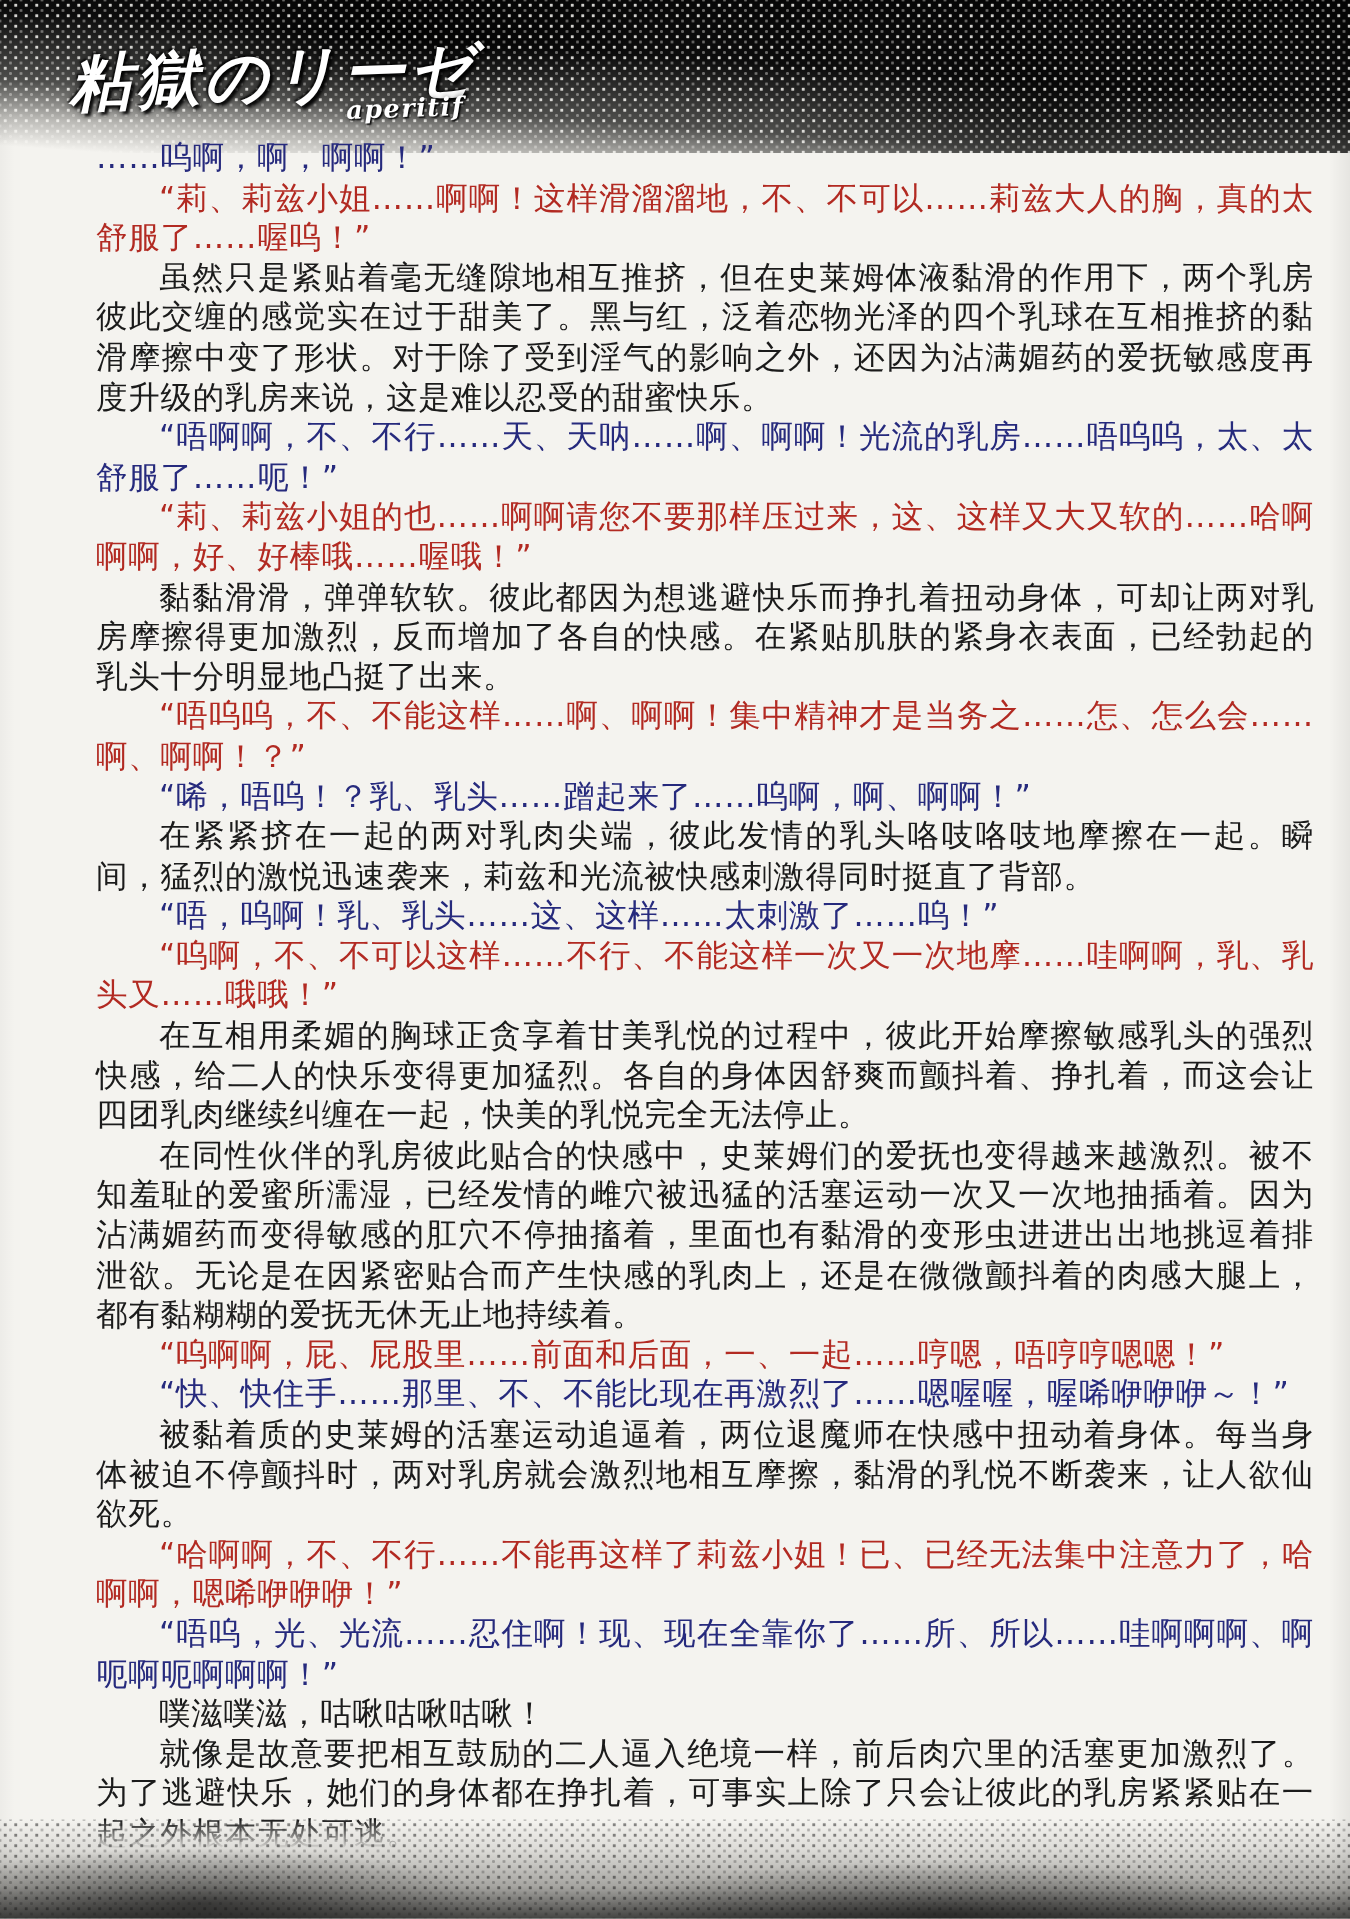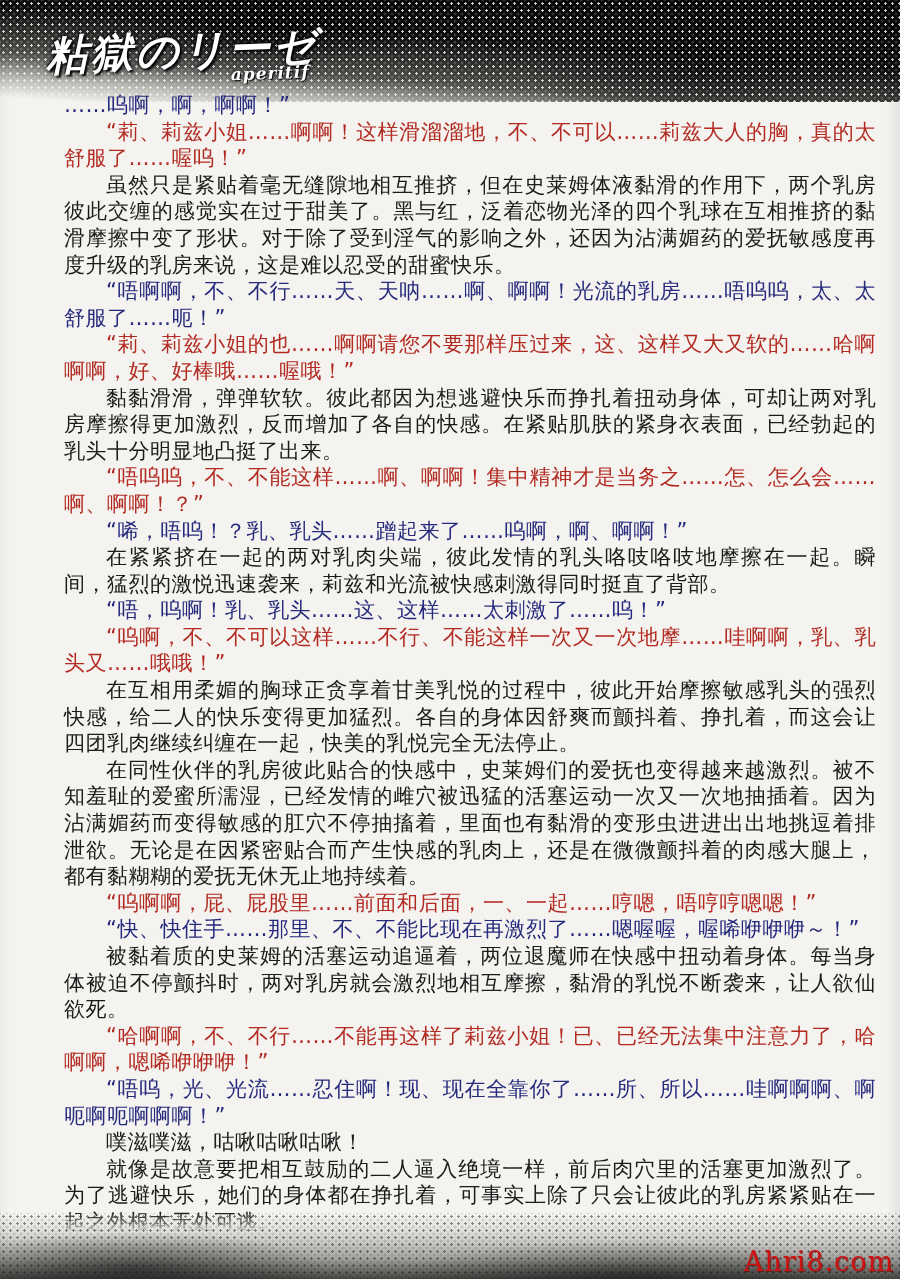--- a/index.html
+++ b/index.html
@@ -153,15 +153,14 @@
       <p class="blue indent">“快、快住手……那里、不、不能比现在再激烈了……嗯喔喔，喔唏咿咿咿～！”</p>
       <p class="black indent">被黏着质的史莱姆的活塞运动追逼着，两位退魔师在快感中扭动着身体。每当身体被迫不停颤抖时，两对乳房就会激烈地相互摩擦，黏滑的乳悦不断袭来，让人欲仙欲死。</p>
       <p class="red indent">“哈啊啊，不、不行……不能再这样了莉兹小姐！已、已经无法集中注意力了，哈啊啊，嗯唏咿咿咿！”</p>
       <p class="blue indent">“唔呜，光、光流……忍住啊！现、现在全靠你了……所、所以……哇啊啊啊、啊呃啊呃啊啊啊！”</p>
       <p class="black indent">噗滋噗滋，咕啾咕啾咕啾！</p>
       <p class="black indent">就像是故意要把相互鼓励的二人逼入绝境一样，前后肉穴里的活塞更加激烈了。为了逃避快乐，她们的身体都在挣扎着，可事实上除了只会让彼此的乳房紧紧贴在一起之外根本无处可逃。</p>
     </div>
 
   <div class="bottom-border"></div>
 
-  <div class="watermark">Ahri8.com</div>
 
 </div>
 
 </body></html>

